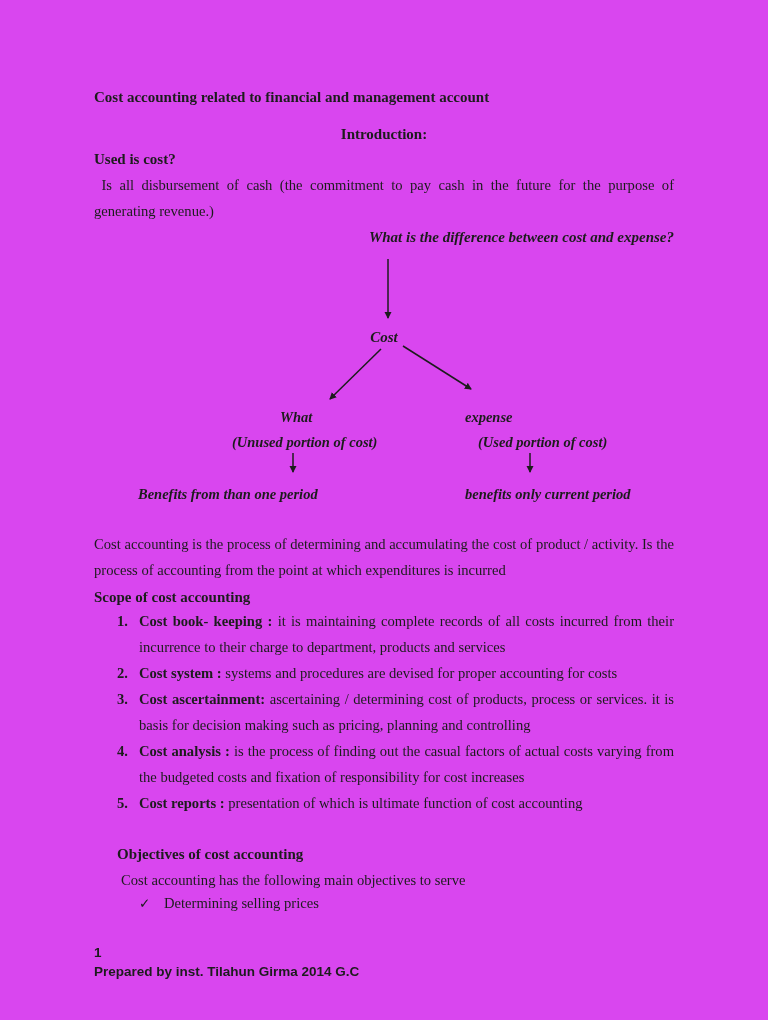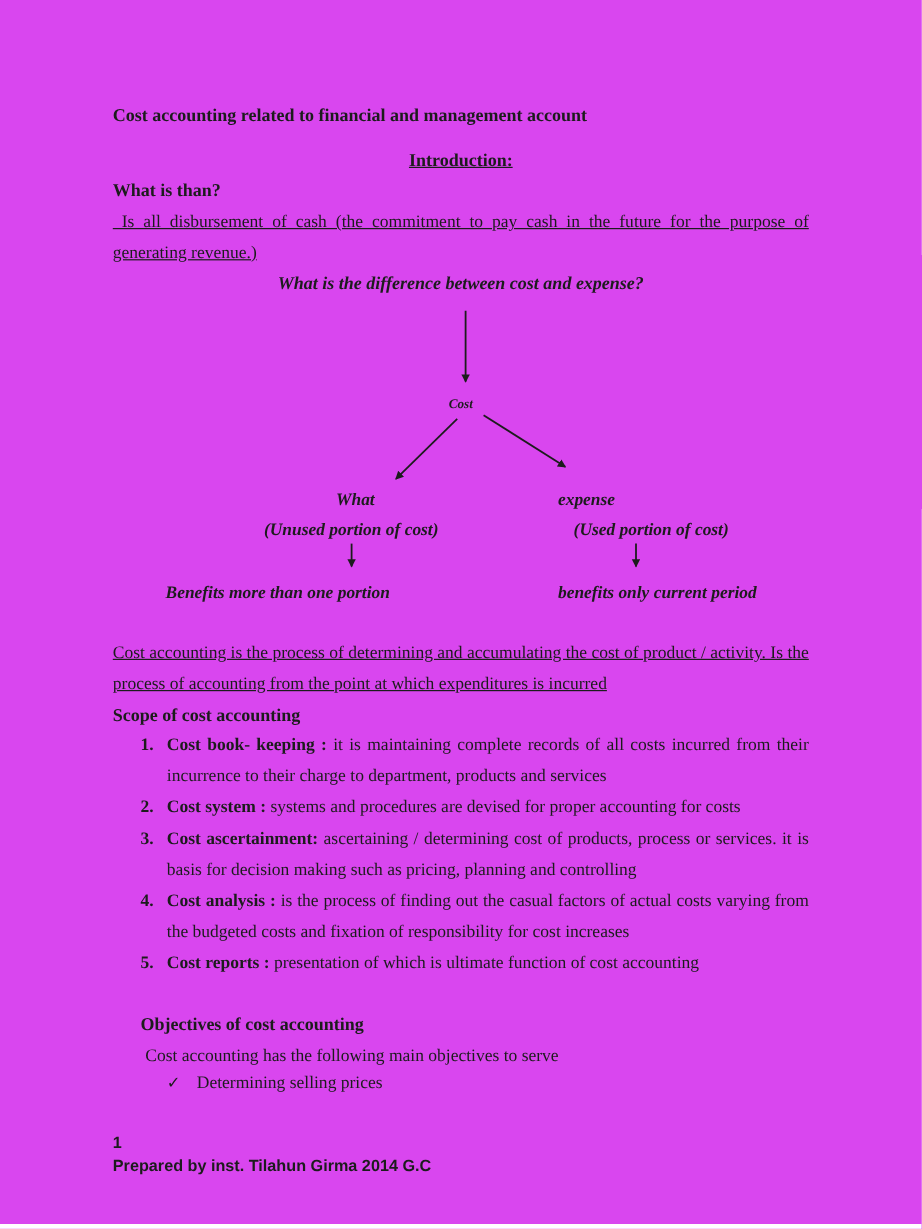--- a/index.html
+++ b/index.html
@@ -7,21 +7,21 @@
     width:768px; height:1024px; background:#ffffff;
     font-family:"Liberation Serif","DejaVu Serif",serif;
     color:#1c1c1c;
   }
   .page { position:relative; width:768px; height:1020px; background:#d946ef; overflow:hidden; }
   .tb { position:absolute; font-size:14.6px; line-height:26px; }
   .w  { left:94px; width:580px; }
   .bold { font-weight:bold; }
   .h  { font-size:15px; font-weight:bold; }
   .center { text-align:center; }
-  .justify { text-align:justify;text-decoration:underline; }
+  .justify { text-align:justify; }
   .bi { font-weight:bold; font-style:italic; }
   .dlabel {
     position:absolute; font-weight:bold; font-style:italic;
     font-size:14.5px; line-height:17px; white-space:nowrap;
   }
   .arrows { position:absolute; left:0; top:250px; }
   .scope-list { position:absolute; left:94px; top:608px; width:580px; }
   .scope-item { position:relative; padding-left:45px; text-align:justify; font-size:14.6px; line-height:26px; }
   .num { position:absolute; left:23px; top:0; font-weight:bold; }
   .check-item { position:absolute; left:94px; top:890px; width:580px; padding-left:70px; box-sizing:border-box; }
@@ -32,52 +32,52 @@
     font-weight:bold; font-size:13.5px; line-height:19px;
   }
 </style>
 </head>
 <body>
 
 <div class="page">
 
   <div class="tb w h" style="top:84px;">Cost accounting related to financial and management account</div>
 
-  <div class="tb w h center" style="top:121px;text-decoration:underline;">Introduction:</div>
+  <div class="tb w h center" style="top:121px;">Introduction:</div>
 
-  <div class="tb w h" style="top:146px;">What is than?</div>
+  <div class="tb w h" style="top:146px;">Used is cost?</div>
 
   <div class="tb w justify" style="top:172px;">&nbsp;Is all disbursement of cash (the commitment to pay cash in the future for the purpose of generating revenue.)</div>
 
-  <div class="tb w center bi" style="top:224px; font-size:15px;">What is the difference between cost and expense?</div>
+  <div class="tb w center bi" style="top:224px; font-size:15px;text-align:right;">What is the difference between cost and expense?</div>
 
   <svg class="arrows" width="768" height="255" viewBox="0 0 768 255">
     <defs>
       <marker id="ah" markerUnits="userSpaceOnUse" markerWidth="9" markerHeight="9" refX="6" refY="3.5" orient="auto">
         <path d="M0,0 L7,3.5 L0,7 Z" fill="#1c1c1c"></path>
       </marker>
     </defs>
     <g stroke="#1c1c1c" stroke-width="1.5" fill="none">
       <line x1="388" y1="9" x2="388" y2="68" marker-end="url(#ah)"></line>
       <line x1="381" y1="99" x2="330" y2="149" marker-end="url(#ah)"></line>
       <line x1="403" y1="96" x2="471" y2="139" marker-end="url(#ah)"></line>
       <line x1="293" y1="203" x2="293" y2="222" marker-end="url(#ah)"></line>
       <line x1="530" y1="203" x2="530" y2="222" marker-end="url(#ah)"></line>
     </g>
   </svg>
 
-  <div class="tb w center bi" style="top:324px; font-size:11px;">Cost</div>
+  <div class="tb w center bi" style="top:324px; font-size:15px;">Cost</div>
 
   <div class="dlabel" style="left:280px; top:409px;">What</div>
   <div class="dlabel" style="left:465px; top:409px;">expense</div>
 
-  <div class="dlabel" style="left:220px; top:434px;">(Unused portion of cost)</div>
+  <div class="dlabel" style="left:232px; top:434px;">(Unused portion of cost)</div>
   <div class="dlabel" style="left:478px; top:434px;">(Used portion of cost)</div>
 
-  <div class="dlabel" style="left:138px; top:486px;">Benefits more than one portion</div>
+  <div class="dlabel" style="left:138px; top:486px;">Benefits from than one period</div>
   <div class="dlabel" style="left:465px; top:486px;">benefits only current period</div>
 
   <div class="tb w justify" style="top:531px;">Cost accounting is the process of determining and accumulating the cost of product / activity. Is the process of accounting from the point at which expenditures is incurred</div>
 
   <div class="tb w h" style="top:584px;">Scope of cost accounting</div>
 
   <div class="scope-list">
     <div class="scope-item">
       <span class="num">1.</span>
       <span class="bold">Cost book- keeping :</span><span> it is maintaining complete records of all costs incurred from their incurrence to their charge to department, products and services</span>

